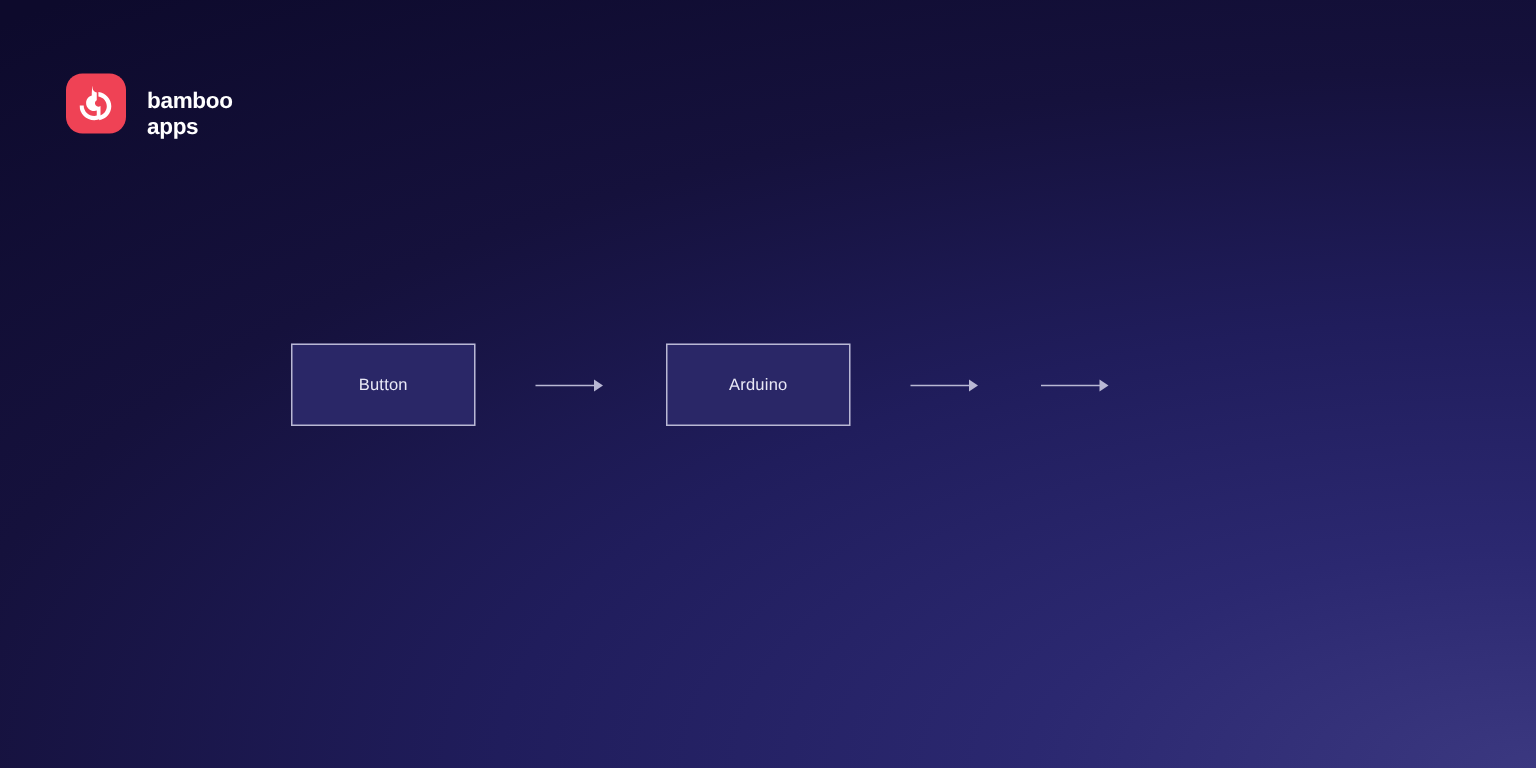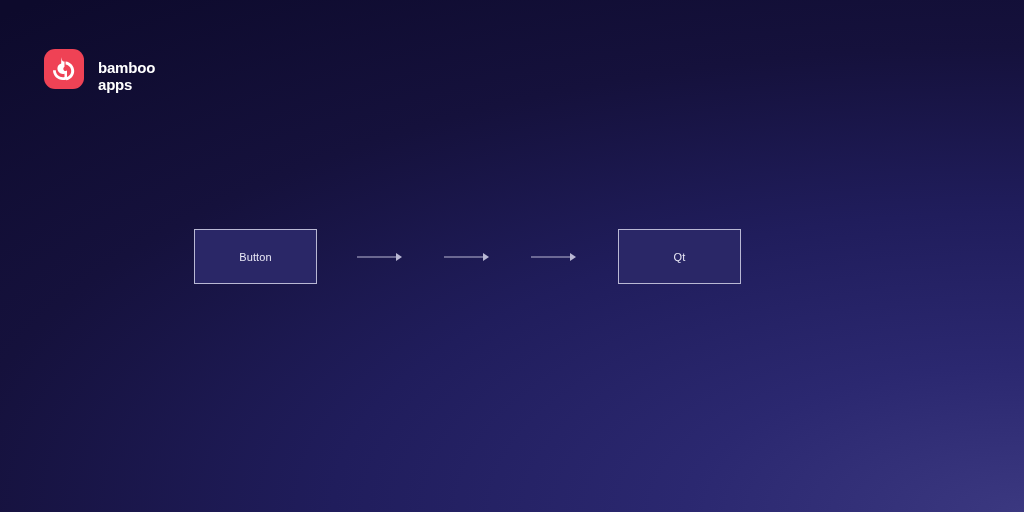--- a/index.html
+++ b/index.html
@@ -140,29 +140,29 @@
 
   <div class="node">
     <span class="node-label">Button</span>
   </div>
 
   <div class="connector">
     <div class="line"></div>
     <div class="head"></div>
   </div>
 
+  <div class="node">
+    <span class="node-label">Arduino</span>
+  </div>
 
   <div class="connector">
     <div class="line"></div>
     <div class="head"></div>
   </div>
 
 
   <div class="connector">
     <div class="line"></div>
     <div class="head"></div>
   </div>
 
-  <div class="node">
-    <span class="node-label">Qt</span>
-  </div>
 
 </div>
 
 </body></html>

